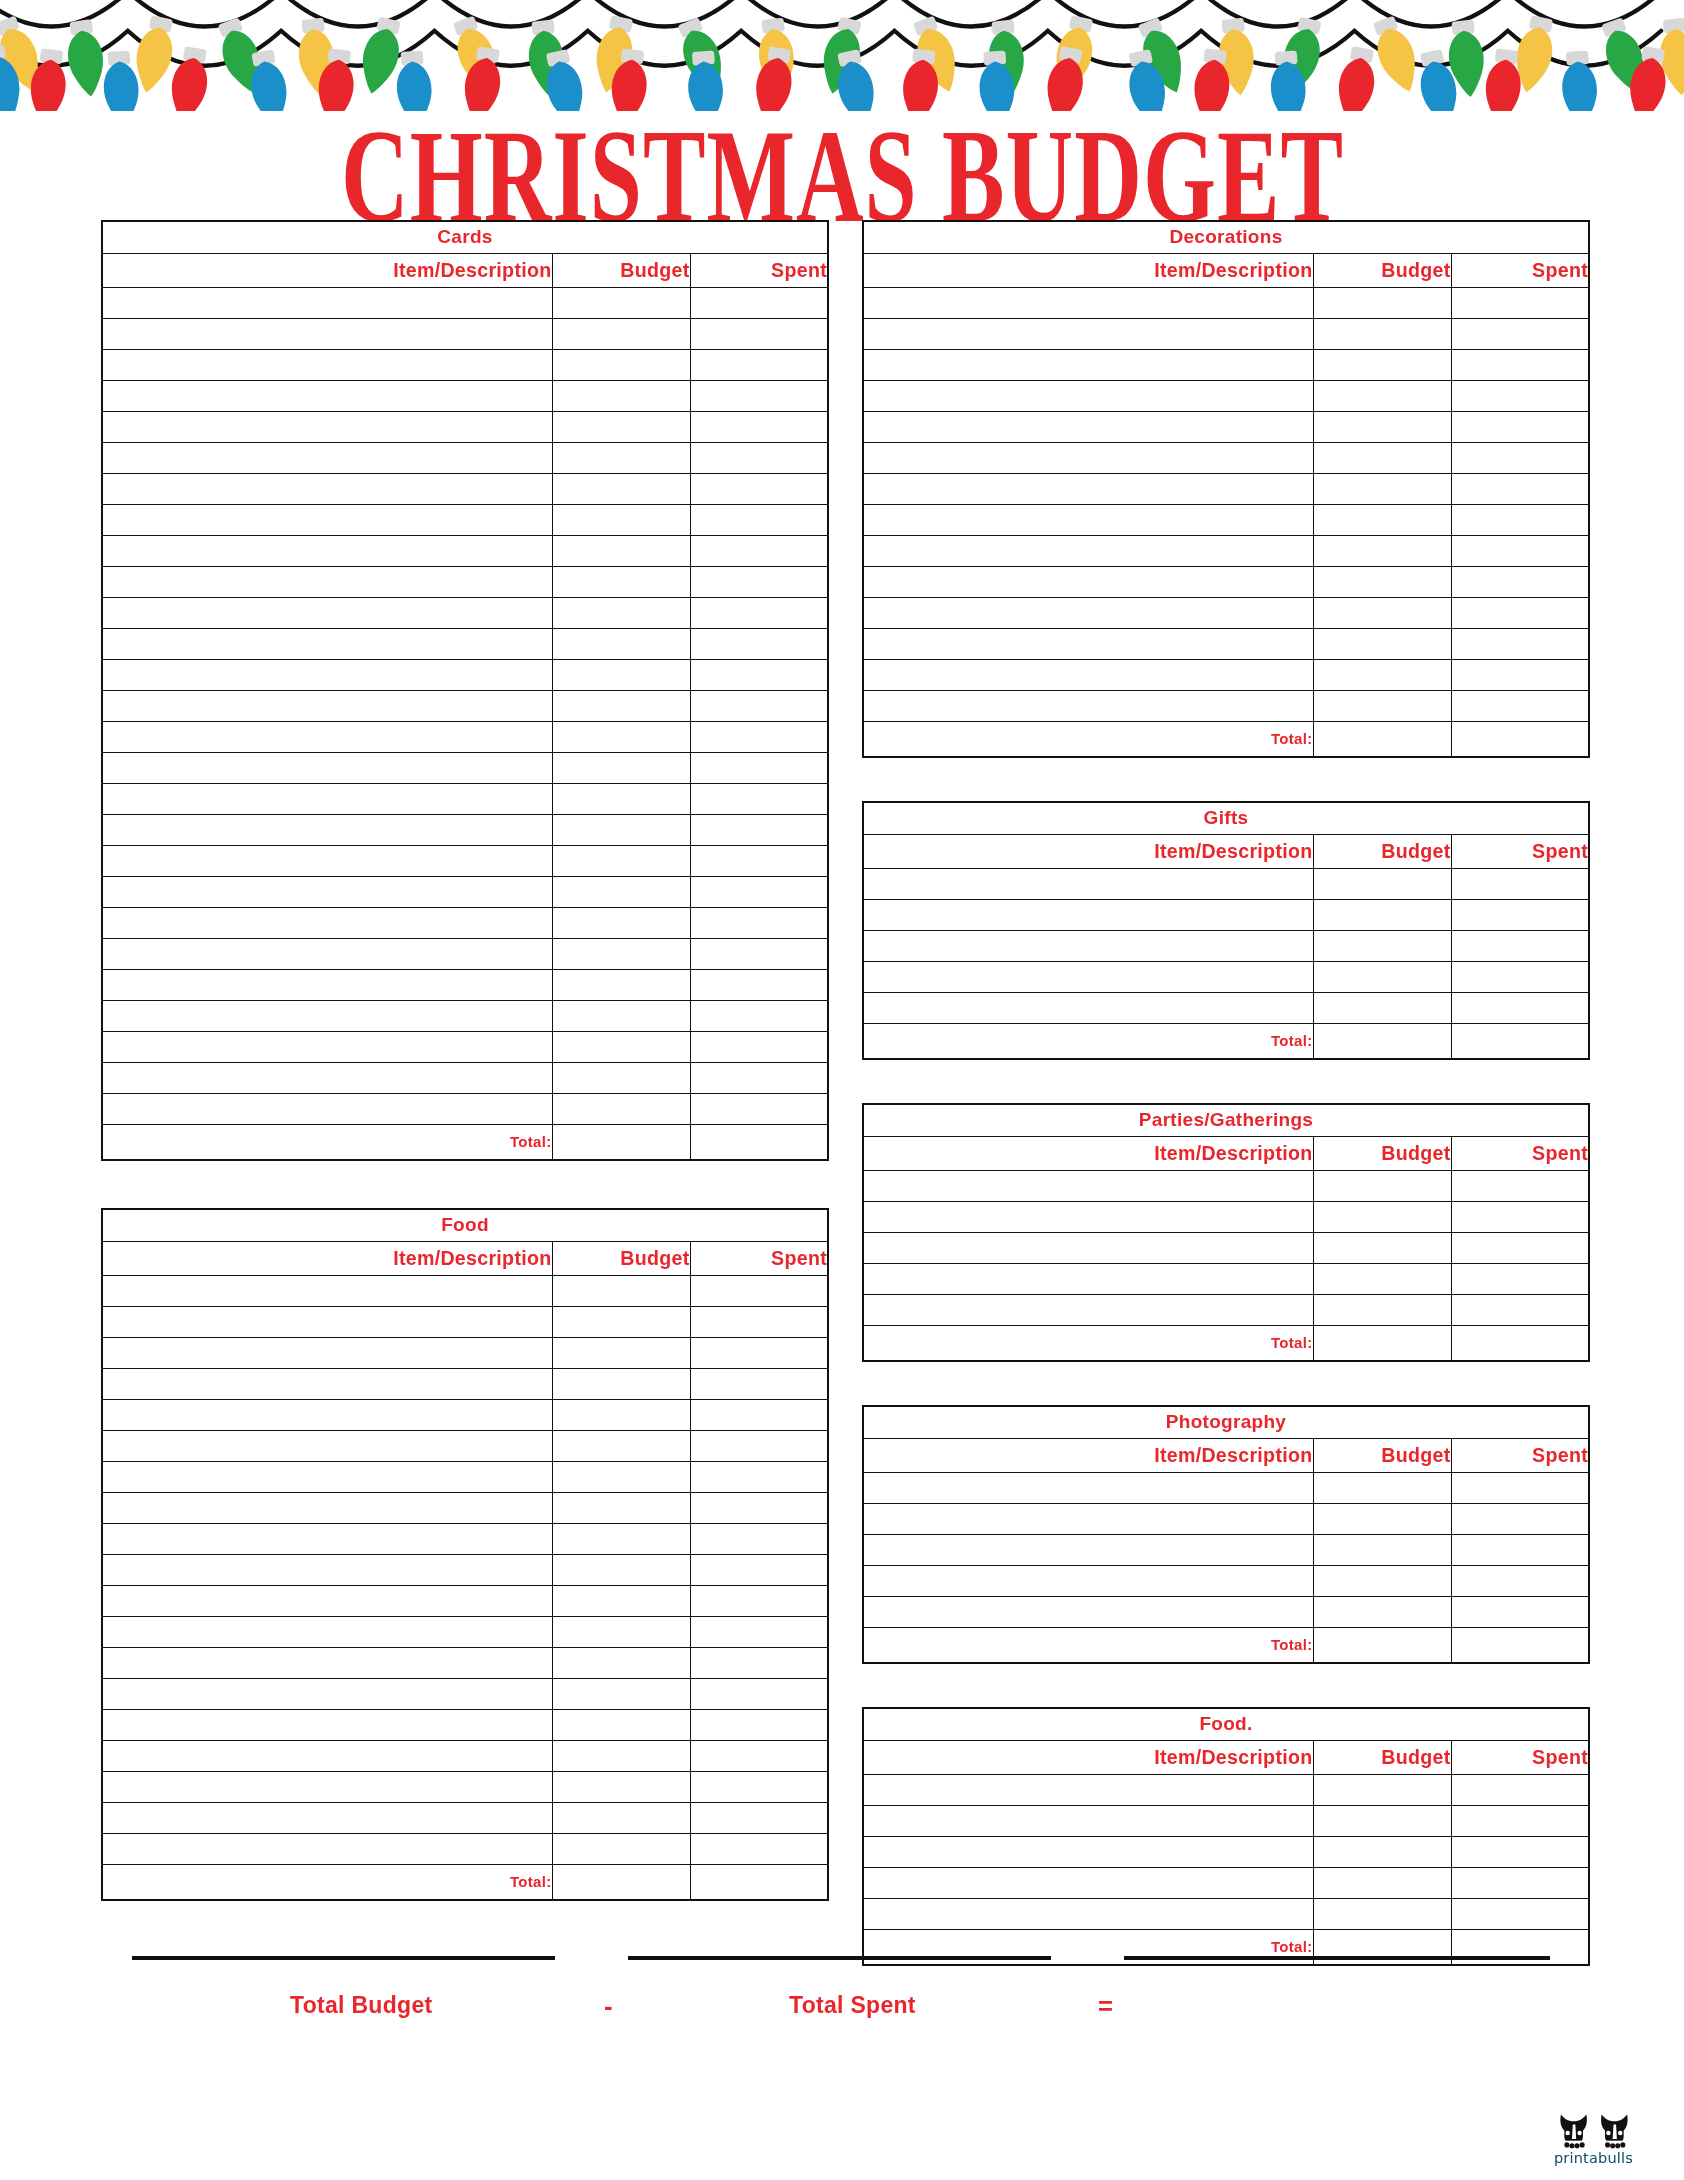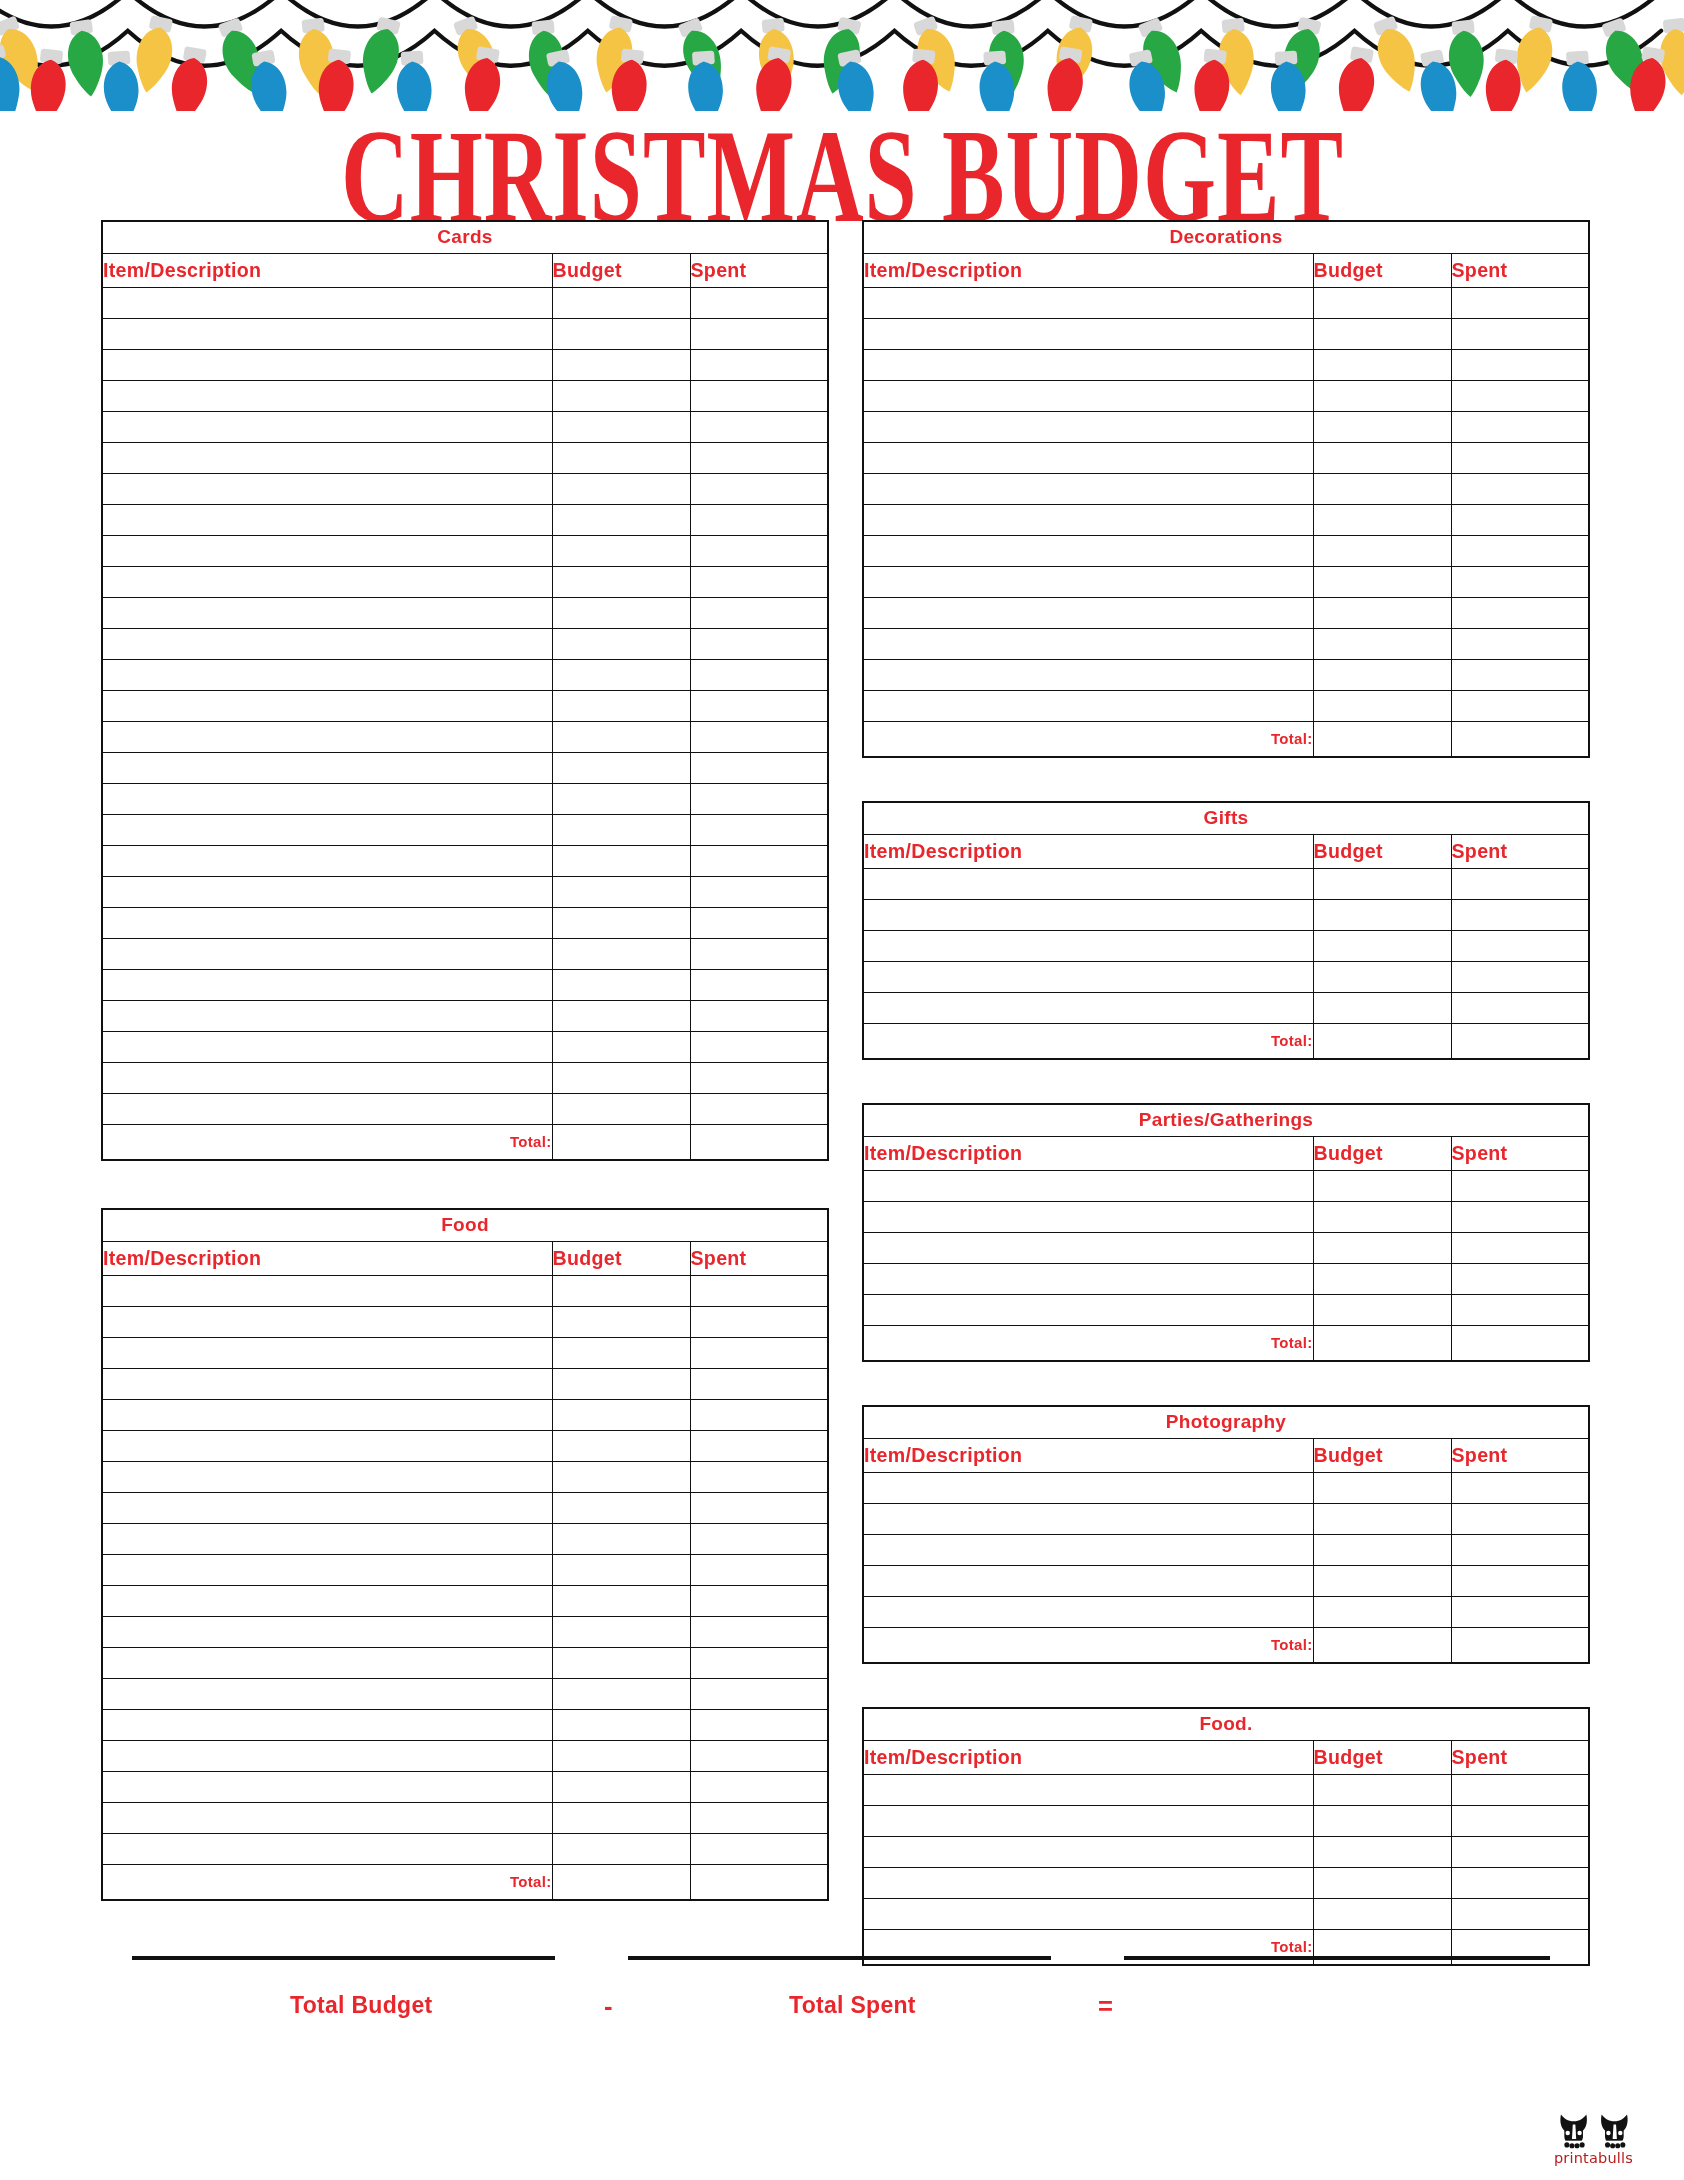--- a/index.html
+++ b/index.html
@@ -81,21 +81,21 @@
     color: #E8262C;
     font-weight: bold;
     font-size: 19px;
     height: 32px;
     letter-spacing: 0.3px;
     border-left: none !important;
     border-right: none !important;
     border-top: none !important;
   }
   .colhead {
-    text-align: left;
+    text-align: right;
     color: #E8262C;
     font-weight: bold;
     font-size: 19.6px;
     height: 34px;
     letter-spacing: 0.3px;
   }
   .row-cell { height: 31px; }
   .row-cell.desc { }
   .total-cell {
     color: #E8262C;
@@ -163,21 +163,21 @@
     position: absolute;
     right: 44px;
     bottom: 15.3px;
     width: 95px;
     text-align: center;
   }
   .logo svg { display: block; margin: 0 auto; }
   .logo-text {
     font-family: "DejaVu Sans", sans-serif;
     font-size: 14.5px;
-    color: #b91c1c;
+    color: #0c4a6e;
     letter-spacing: 0.2px;
     line-height: 1;
     margin-top: 0.9px;
   }
 </style>
 </head>
 <body>
 
 <div class="page">
 

